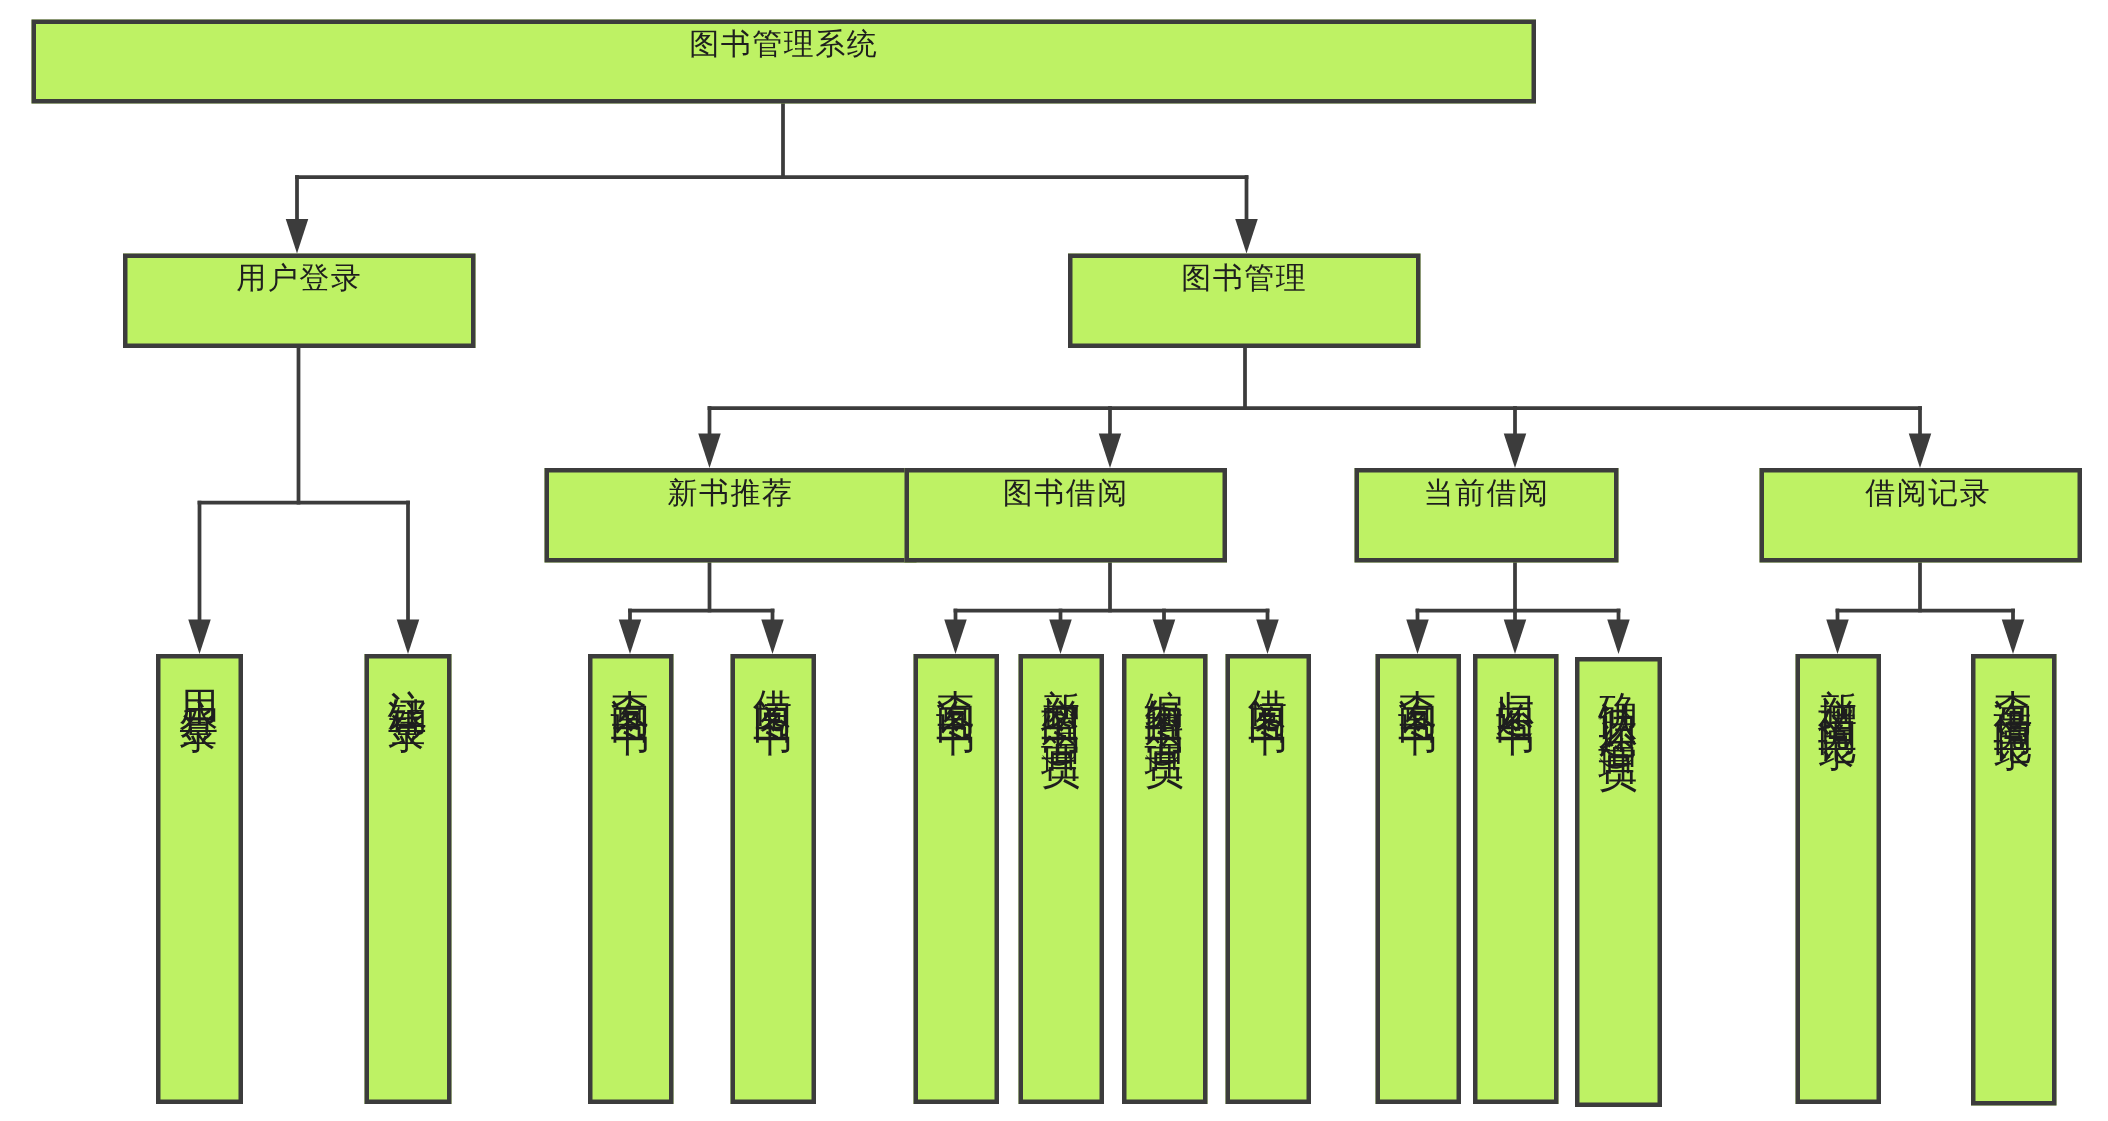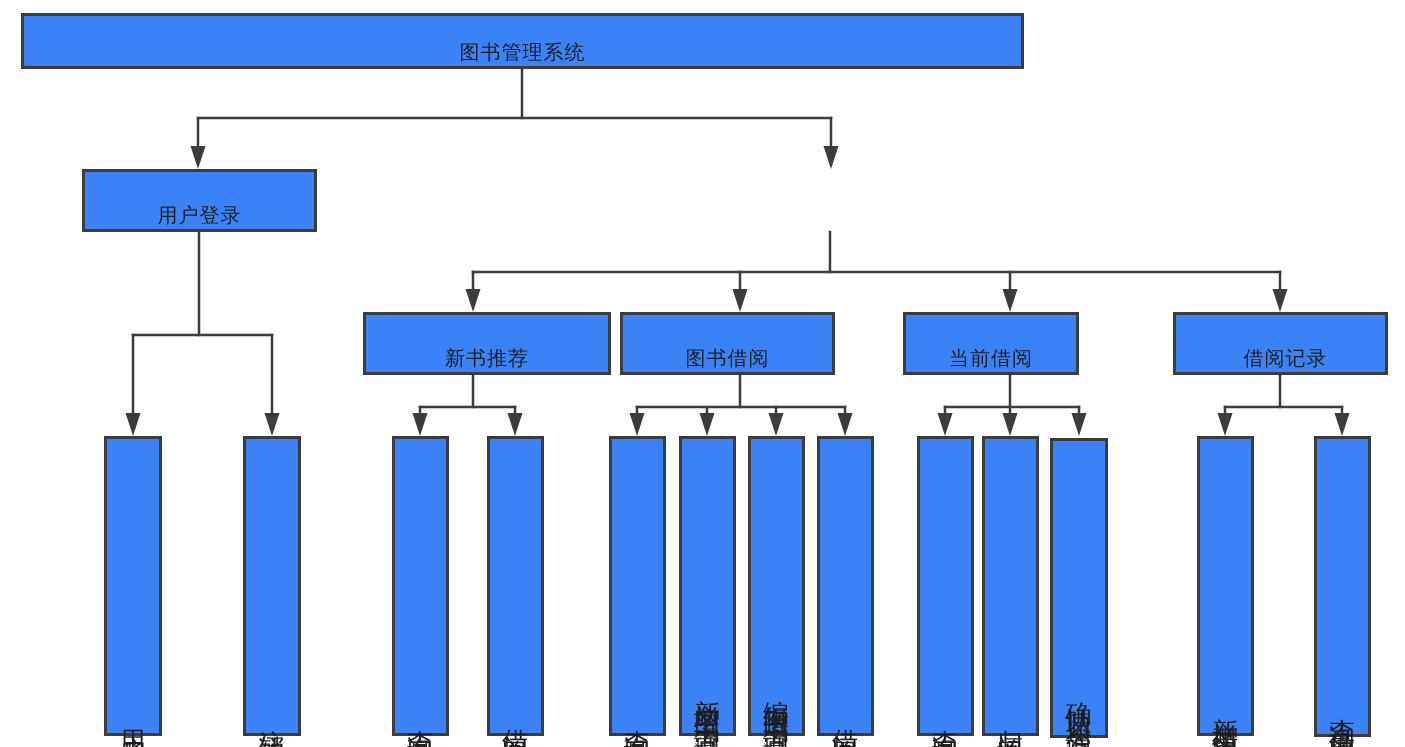--- a/index.html
+++ b/index.html
@@ -9,22 +9,22 @@
     background:#ffffff;
     overflow:hidden;
     font-family:"Liberation Sans","DejaVu Sans",sans-serif;
     color:#1e1e1e;
   }
   #wires{position:absolute;left:0;top:0;z-index:0;}
   .box{
     position:absolute;
     box-sizing:border-box;
     border:3px solid #3c3c3c;
-    background:#3b82f6;
-    display:flex;align-items:flex-end;justify-content:center;
+    background:#bef264;
+    display:flex;align-items:flex-start;justify-content:center;
     z-index:1;
   }
   .box-h{font-size:20px;letter-spacing:1px;white-space:nowrap;}
   .box-v{font-size:26px;}
   .box-v .vtext{
     writing-mode:vertical-rl;
     letter-spacing:6px;
     line-height:1;
     text-align:center;
   }
@@ -110,25 +110,28 @@
     </g>
   </svg>
 
   <div class="box box-h" style="left:21px;top:13px;width:1003px;height:56px;">
     <span>图书管理系统</span>
   </div>
 
   <div class="box box-h" style="left:82px;top:169px;width:235px;height:63px;">
     <span>用户登录</span>
   </div>
+  <div class="box box-h" style="left:712px;top:169px;width:235px;height:63px;">
+    <span>图书管理</span>
+  </div>
 
   <div class="box box-h" style="left:363px;top:312px;width:248px;height:63px;font-family:Liberation Mono, monospace;">
     <span>新书推荐</span>
   </div>
-  <div class="box box-h" style="left:620px;top:312px;width:215px;height:63px;">
+  <div class="box box-h" style="left:603px;top:312px;width:215px;height:63px;">
     <span>图书借阅</span>
   </div>
   <div class="box box-h" style="left:903px;top:312px;width:176px;height:63px;">
     <span>当前借阅</span>
   </div>
   <div class="box box-h" style="left:1173px;top:312px;width:215px;height:63px;padding-left:10px;">
     <span>借阅记录</span>
   </div>
 
   <div class="box box-v" style="left:104px;top:436px;width:58px;height:300px;">

